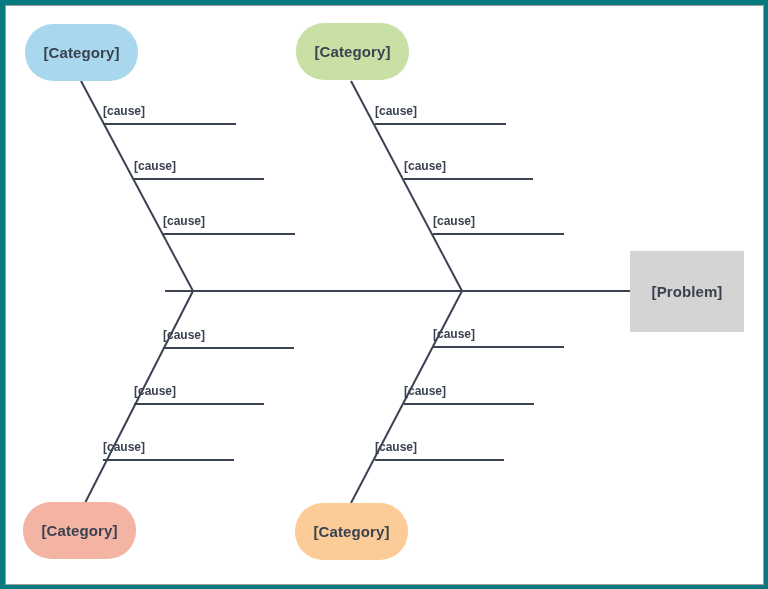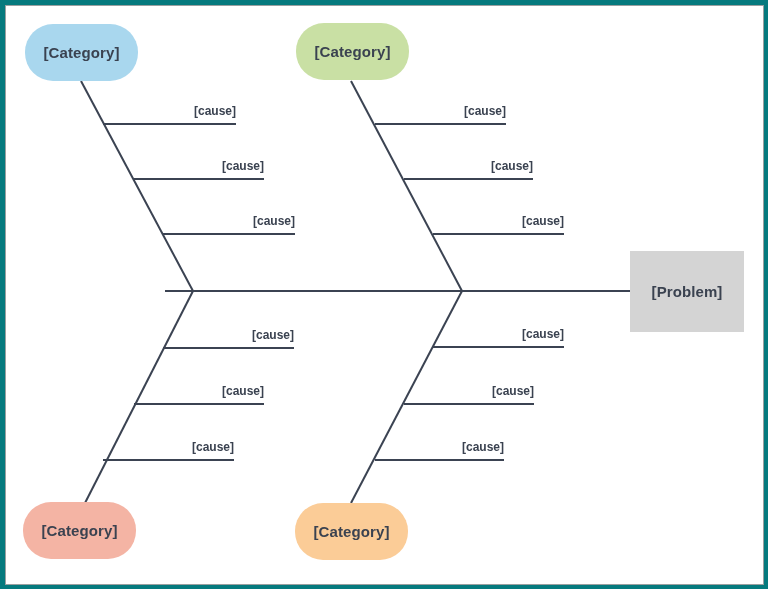--- a/index.html
+++ b/index.html
@@ -56,21 +56,21 @@
     left: 630px;
     top: 251px;
     width: 114px;
     height: 81px;
     border-radius: 0;
   }
   .cause-label {
     position: absolute;
     height: 17px;
     line-height: 17px;
-    text-align: right;
+    text-align: left;
     font-weight: bold;
     font-size: 12px;
     color: #3a4250;
     z-index: 2;
     white-space: nowrap;
   }
   
   .cl-tl-0 { left: 103px; top: 103px; width: 133px; }
   .cl-tl-1 { left: 134px; top: 158px; width: 130px; }
   .cl-tl-2 { left: 163px; top: 213px; width: 132px; }

